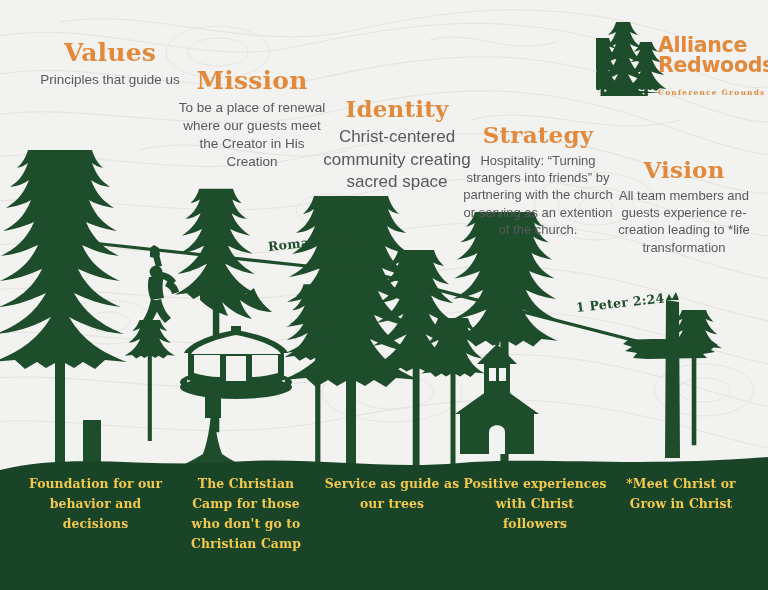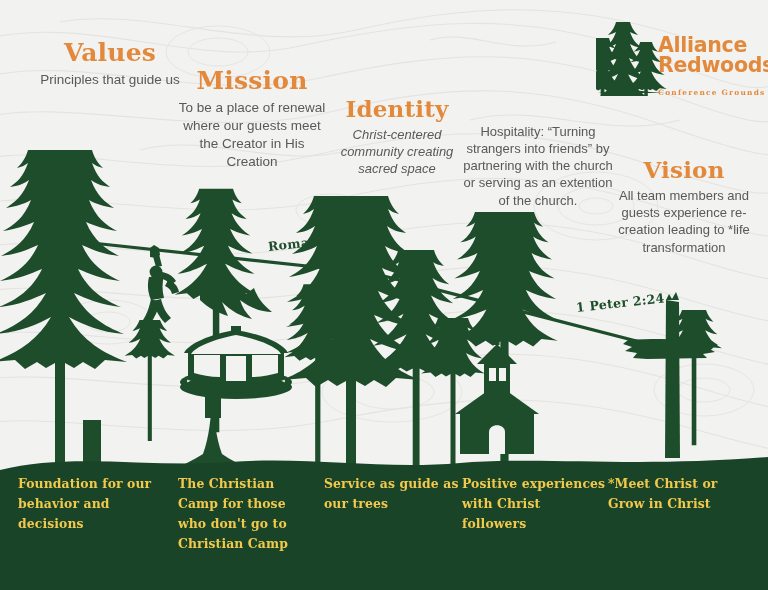--- a/index.html
+++ b/index.html
@@ -53,21 +53,21 @@
   #blk-values   { left:30px;  top:40px;  width:160px; }
   #blk-values .heading { font-size:25px; }
   #blk-values .body    { font-size:13.5px; }
 
   #blk-mission  { left:176px; top:68px;  width:152px; }
   #blk-mission .heading { font-size:25px; }
   #blk-mission .body    { font-size:13.5px; }
 
   #blk-identity { left:322px; top:97px;  width:150px; }
   #blk-identity .heading { font-size:23px; }
-  #blk-identity .body    { font-size:13px;font-style:italic; }
+  #blk-identity .body    { font-size:17px; }
 
   #blk-strategy { left:462px; top:123px; width:152px; }
   #blk-strategy .heading { font-size:23px; }
   #blk-strategy .body    { font-size:13px; }
 
   #blk-vision   { left:608px; top:158px; width:152px; }
   #blk-vision .heading { font-size:23px; }
   #blk-vision .body    { font-size:13px; }
 
   
@@ -86,21 +86,21 @@
   
   #band {
     position:absolute;
     left:0; top:452px;
     width:768px; height:138px;
     z-index:2;
   }
   #band-labels { position:absolute; left:0; top:452px; width:768px; height:138px; z-index:4; }
   .bandlabel {
     position:absolute;
-    text-align:left;
+    text-align:center;
     font-family:"DejaVu Serif", serif;
     font-weight:bold;
     color:#f2c94c;
     font-size:12.4px;
     line-height:1.62;
     letter-spacing:.1px;
   }
   #bl-0 { left:18px;  top:22px; width:155px; }
   #bl-1 { left:178px; top:22px; width:136px; }
   #bl-2 { left:324px; top:22px; width:136px; }
@@ -454,20 +454,21 @@
       <div class="heading">Values</div>
       <div class="body">Principles that guide us</div>
     </div>
 
     <div class="block" id="blk-identity">
       <div class="heading">Identity</div>
       <div class="body">Christ-centered community creating sacred space</div>
     </div>
 
     <div class="block" id="blk-strategy">
+      <div class="heading">Strategy</div>
       <div class="body">Hospitality: “Turning strangers into friends” by partnering with the church or serving as an extention of the church.</div>
     </div>
 
     <div class="block" id="blk-vision">
       <div class="heading">Vision</div>
       <div class="body">All team members and guests experience re-creation leading to *life transformation</div>
     </div>
 
     <div class="verse" id="verse-romans">Romans 1:20</div>
     <div class="verse" id="verse-peter">1 Peter 2:24</div>

